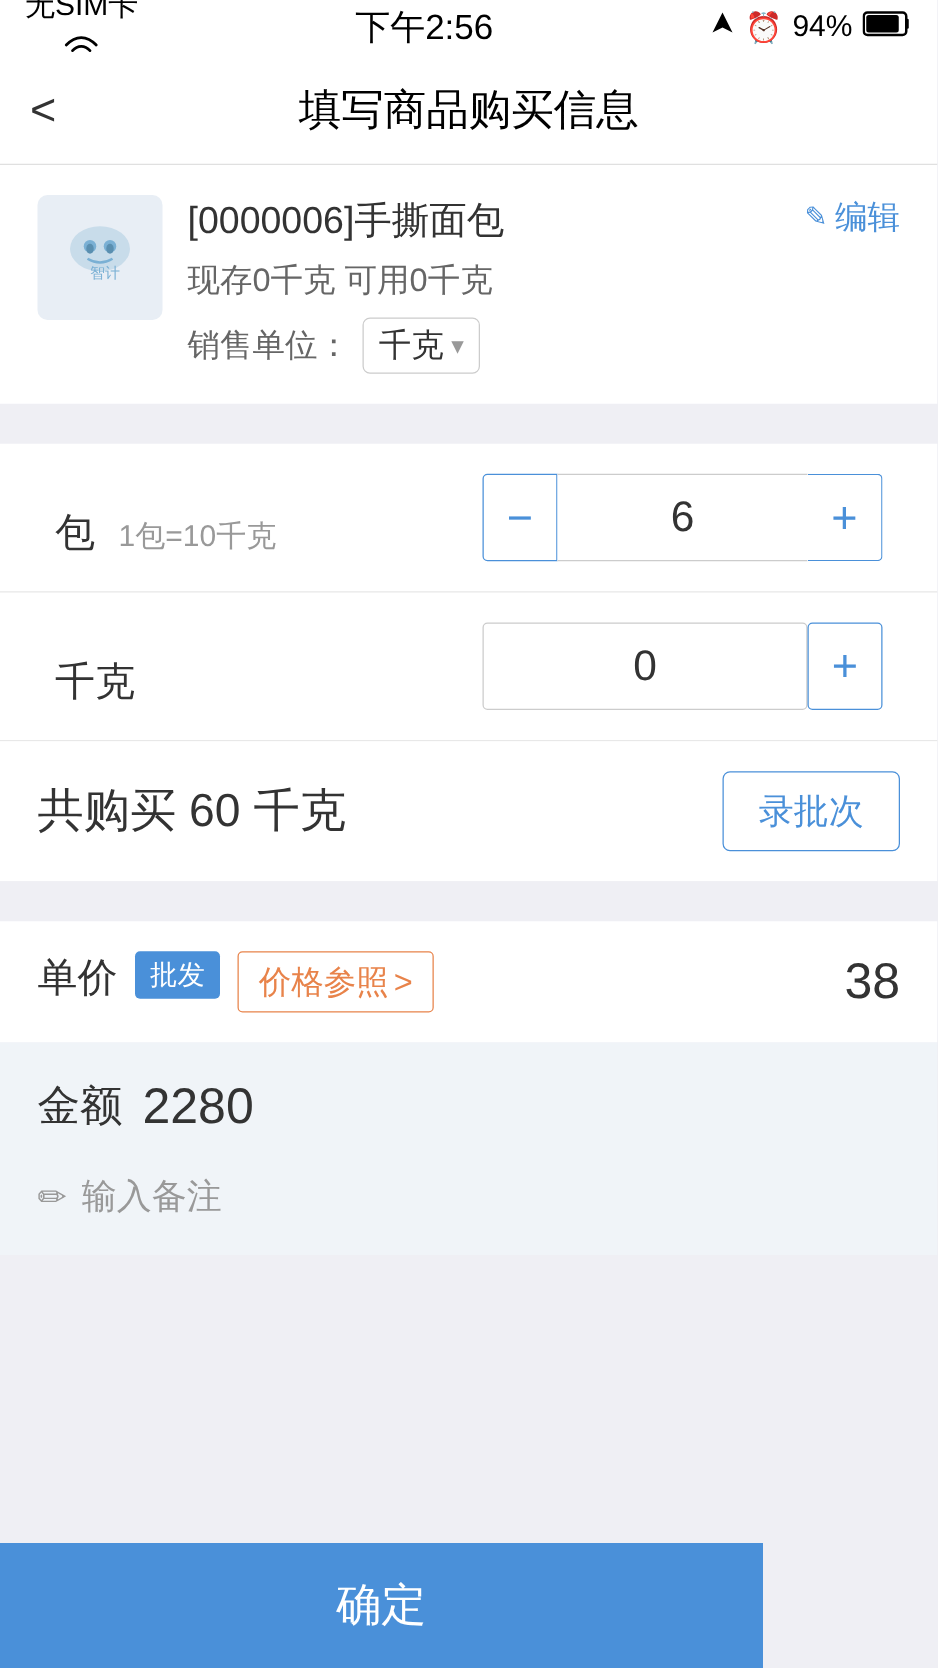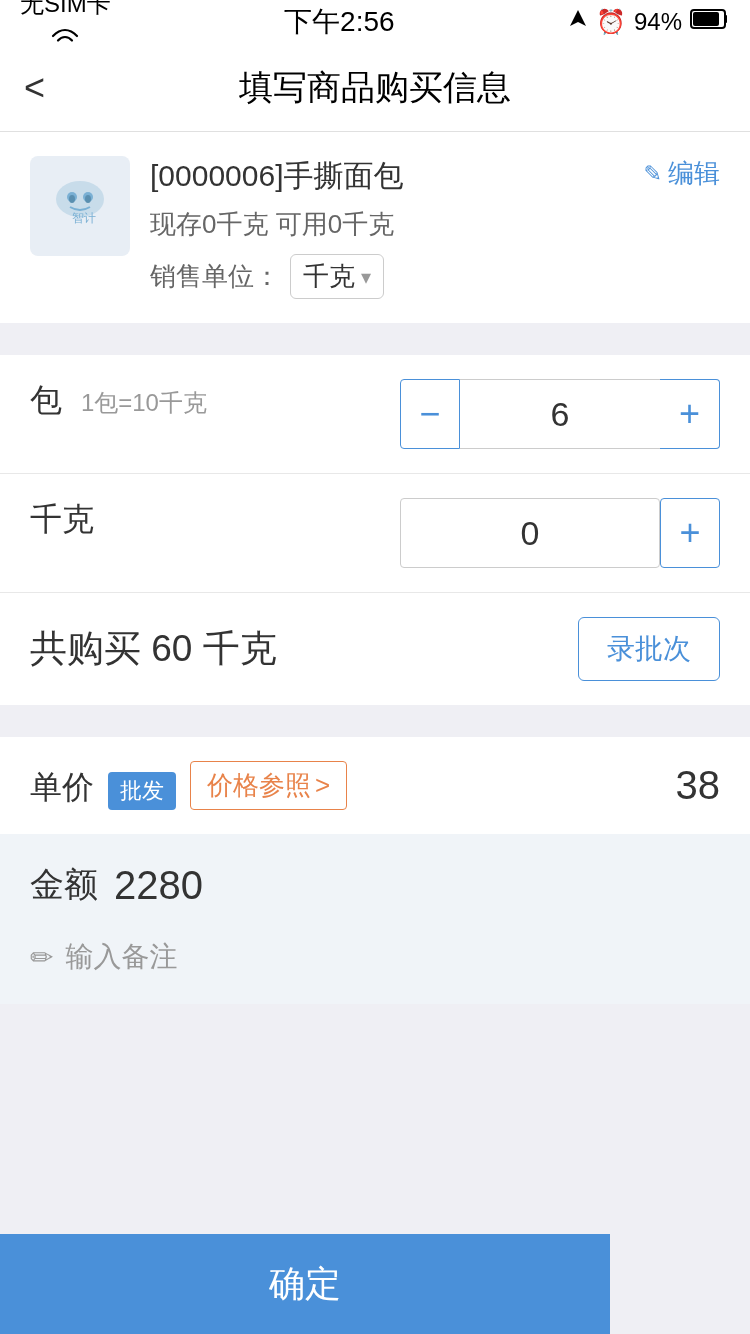--- a/index.html
+++ b/index.html
@@ -120,22 +120,22 @@
       height: 16px;
       background: #efeff4;
     }
 
     
     .input-section {
       background: #fff;
     }
     .input-row {
       display: flex;
-      align-items: flex-start;
-      padding: 24px 30px;
+      align-items: flex-end;
+      padding: 24px 44px;
       border-bottom: 1px solid #e8e8e8;
     }
     .input-label {
       font-size: 32px;
       color: #333;
       flex: 1;
     }
     .input-sublabel {
       font-size: 24px;
       color: #999;
@@ -216,21 +216,21 @@
       margin-top: 16px;
       padding: 24px 30px;
     }
     .price-row {
       display: flex;
       align-items: center;
       justify-content: space-between;
     }
     .price-left {
       display: flex;
-      align-items: flex-end;
+      align-items: flex-start;
       gap: 14px;
     }
     .price-label {
       font-size: 32px;
       color: #333;
     }
     .price-tag {
       background: #4a90d9;
       color: #fff;
       font-size: 22px;

